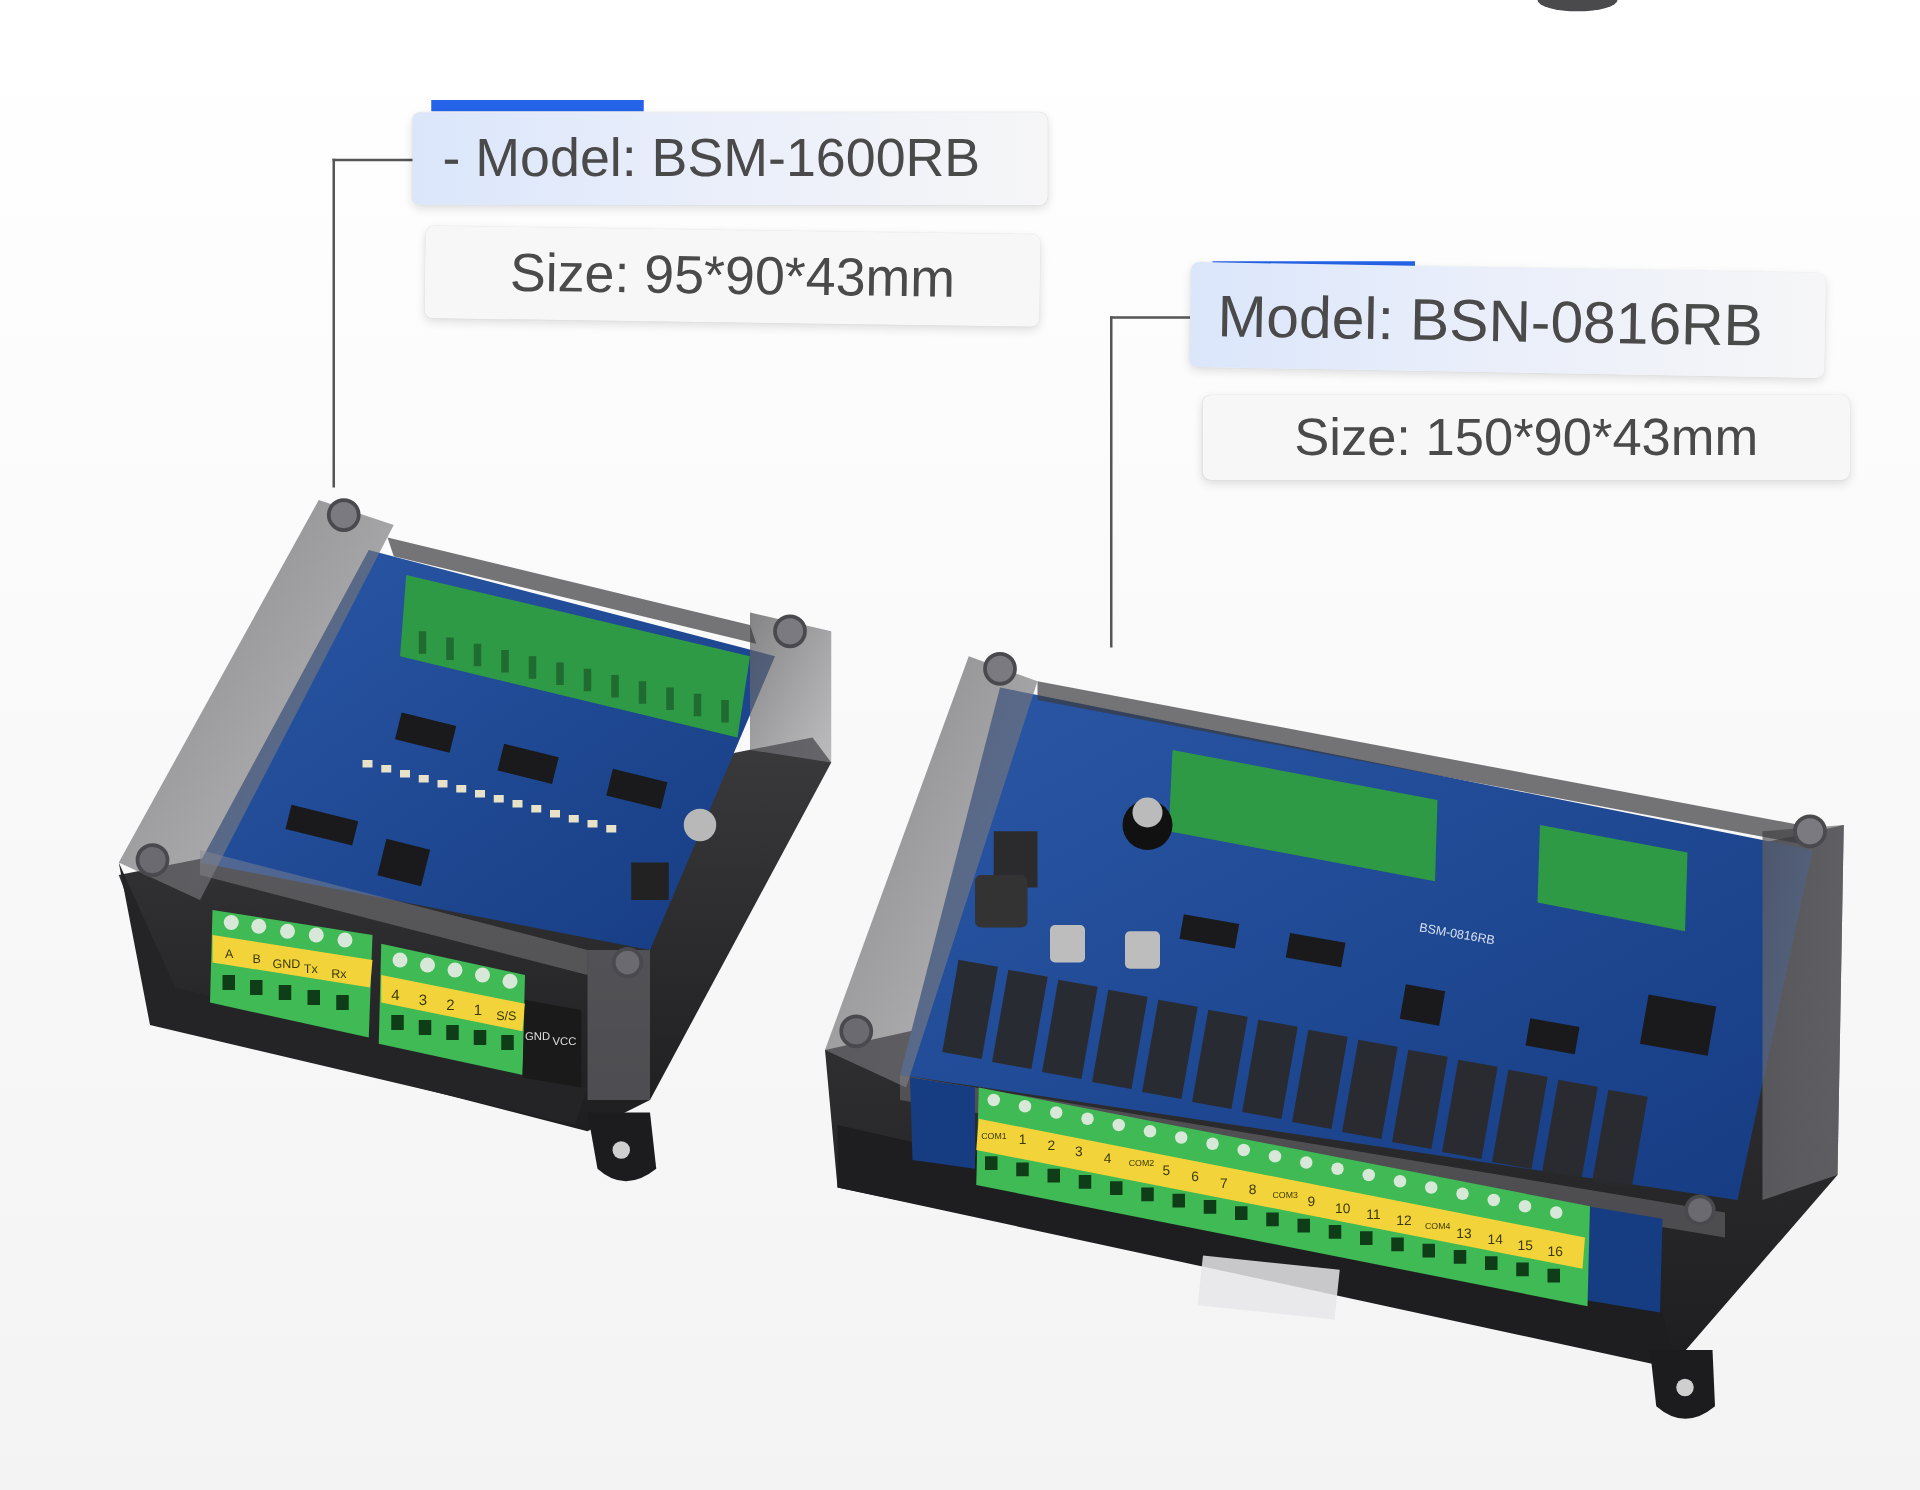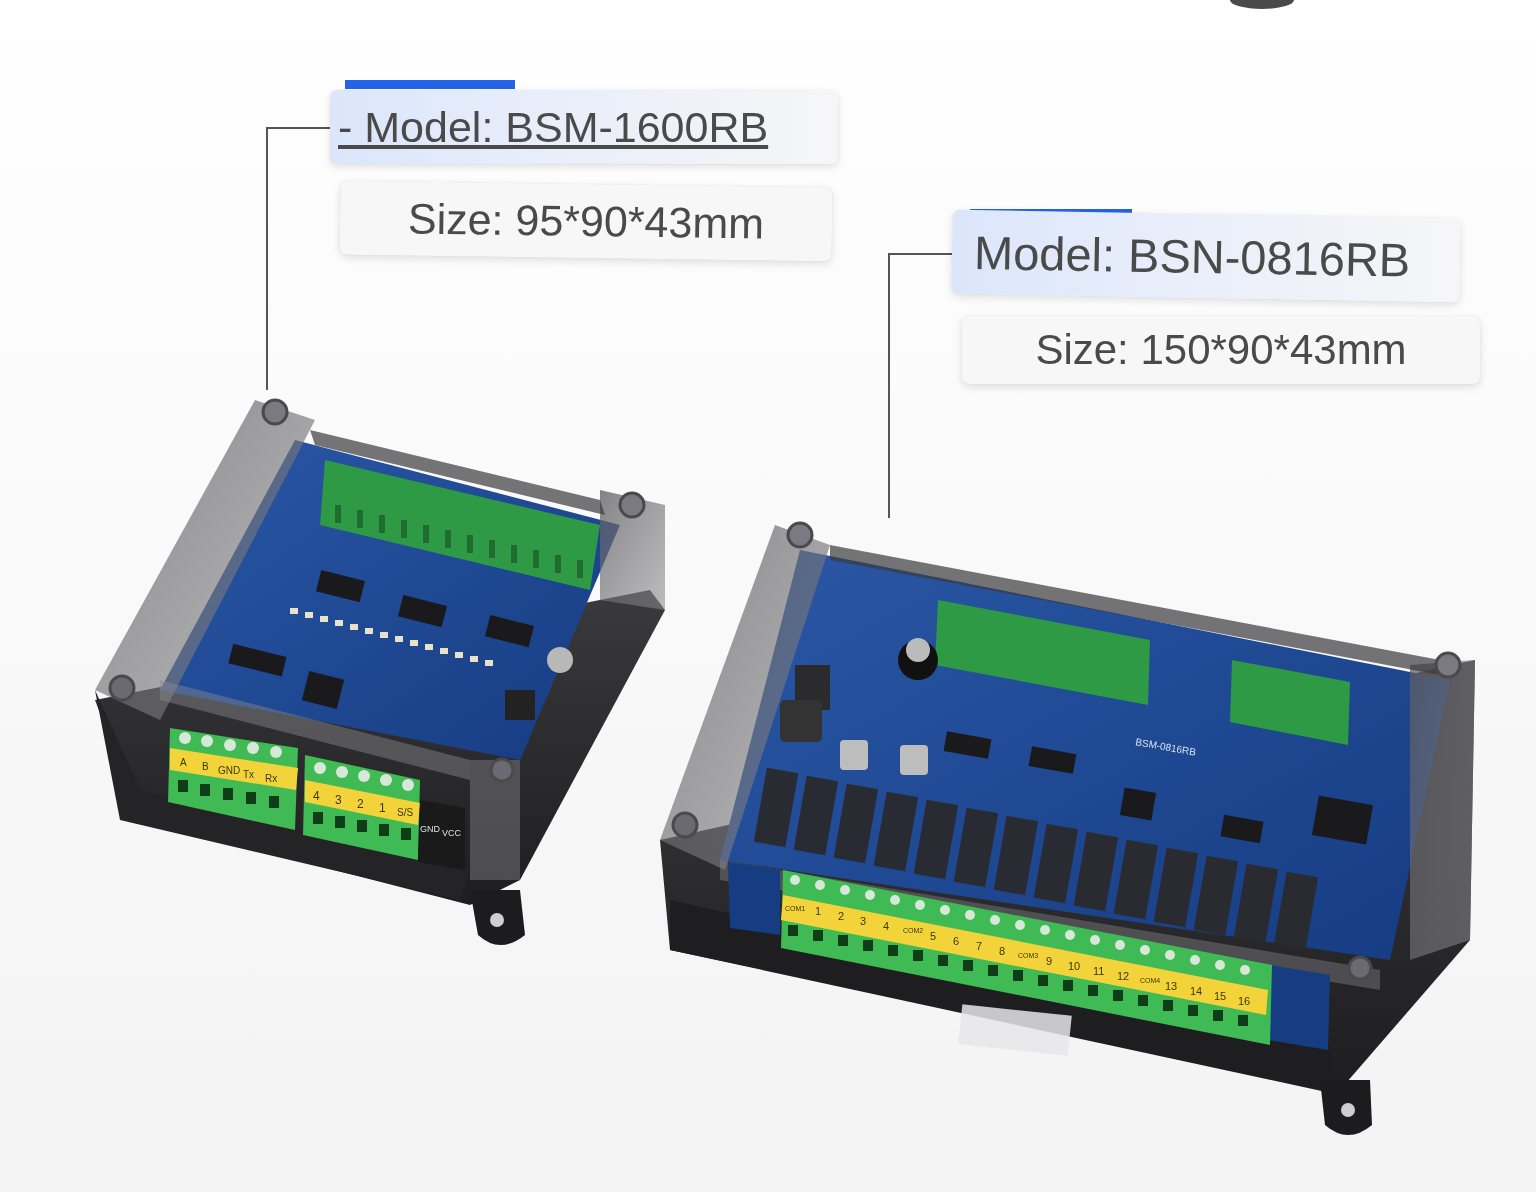--- a/index.html
+++ b/index.html
@@ -294,21 +294,21 @@
         <text x="1214" y="1000">15</text>
         <text x="1238" y="1005">16</text>
       </g>
       <text x="1135" y="745" font-size="10" fill="#d8e0f0" transform="rotate(10 1135 745)" font-family="Liberation Sans, sans-serif">BSM-0816RB</text>
     </g>
   </svg>
 
   <div class="callout-accent" style="left:345px; top:80px; width:170px;"></div>
   <div class="leader-h" style="left:266px; top:127px; width:66px;"></div>
   <div class="leader-v" style="left:266px; top:127px; height:263px;"></div>
-  <div class="label-card model-card" style="left:330px; top:90px; width:508px; height:74px; padding-left:8px; font-size:43px;text-decoration:underline;">
+  <div class="label-card model-card" style="left:330px; top:90px; width:508px; height:74px; padding-left:24px; font-size:43px;">
     <span>- Model: BSM-1600RB</span>
   </div>
   <div class="label-card size-card" style="left:340px; top:184px; width:492px; height:74px; font-size:43px; transform:rotate(0.8deg);">
     <span>Size: 95*90*43mm</span>
   </div>
 
   <div class="callout-accent" style="left:970px; top:209px; width:162px;"></div>
   <div class="leader-h" style="left:888px; top:253px; width:66px;"></div>
   <div class="leader-v" style="left:888px; top:253px; height:265px;"></div>
   <div class="label-card model-card" style="left:952px; top:214px; width:508px; height:84px; padding-left:22px; font-size:47px; transform:rotate(1deg);">

